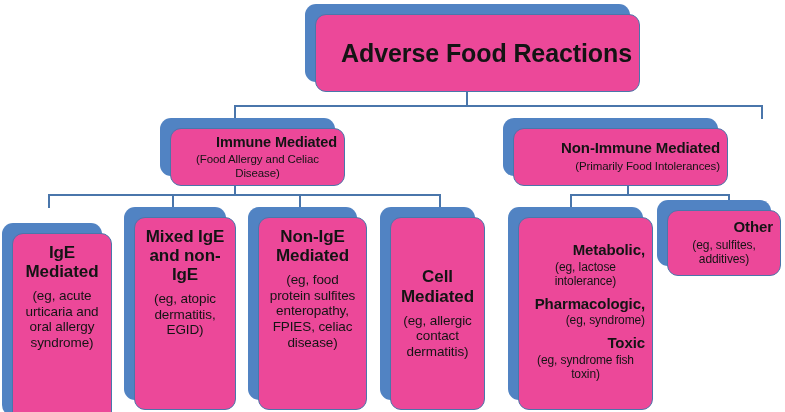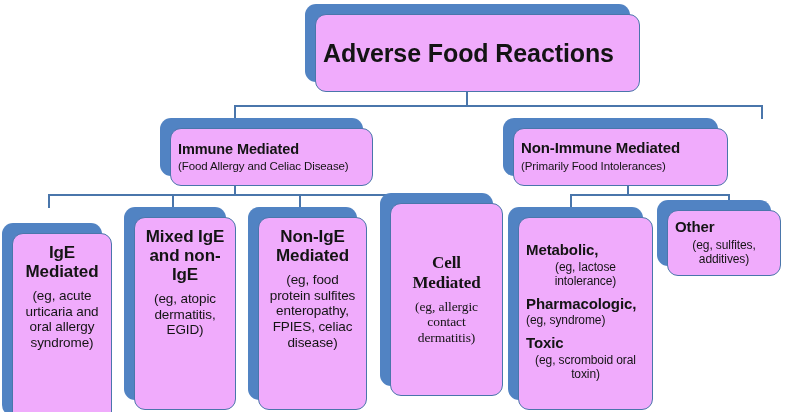--- a/index.html
+++ b/index.html
@@ -49,26 +49,26 @@
     border-radius: 11px;
   }
   
   .node .card {
     position: absolute;
     left: 10px;
     top: 10px;
     width: calc(100% - 10px);
     height: calc(100% - 10px);
     box-sizing: border-box;
-    background: #f0abfc;
+    background: #ec4899;
     border: 1.6px solid #4a76ab;
     border-radius: 11px;
     display: flex;
     flex-direction: column;
-    align-items: flex-start;
+    align-items: flex-end;
     justify-content: center;
     text-align: center;
     padding: 4px 7px;
     color: #141414;
     overflow: hidden;
   }
   .node .card.top-align { justify-content: flex-start; padding-top: 9px; }
 
   .title {
     font-weight: bold;
@@ -78,33 +78,33 @@
   .sub {
     line-height: 1.16;
     letter-spacing: -0.1px;
   }
 
   
   #node-root { left: 305px; top: 4px; width: 335px; height: 88px; }
   #node-root .title { font-size: 25px; }
 
   
-  #node-immune { left: 160px; top: 118px; width: 213px; height: 68px; }
+  #node-immune { left: 160px; top: 118px; width: 185px; height: 68px; }
   #node-immune .title { font-size: 14.5px; margin-bottom: 3px; }
   #node-immune .sub   { font-size: 11.5px; }
 
   #node-nonimmune { left: 503px; top: 118px; width: 225px; height: 68px; }
   #node-nonimmune .title { font-size: 15px; margin-bottom: 3px; }
   #node-nonimmune .sub   { font-size: 11.5px; }
 
   
   #node-ige      { left: 2px;   top: 223px; width: 110px; height: 203px; }
   #node-mixed    { left: 124px; top: 207px; width: 112px; height: 203px; }
   #node-nonige   { left: 248px; top: 207px; width: 119px; height: 203px; padding-left: 30px; }
-  #node-cell     { left: 380px; top: 193px; width: 123px; height: 203px; font-family: Liberation Serif, serif; }
+  #node-cell     { left: 380px; top: 207px; width: 105px; height: 203px; }
 
   #node-ige .title, #node-mixed .title,
   #node-nonige .title, #node-cell .title { font-size: 17px; margin-bottom: 7px; }
   #node-ige .sub, #node-mixed .sub,
   #node-nonige .sub, #node-cell .sub { font-size: 13.5px; }
 
   
   #node-metabolic { left: 508px; top: 207px; width: 145px; height: 203px; }
   #node-metabolic .card { justify-content: flex-start; padding-top: 24px; }
   #node-metabolic .title { font-size: 15px; }
@@ -200,21 +200,21 @@
   </div>
 
   <div class="node" id="node-metabolic">
     <div class="plate"></div>
     <div class="card">
       <div class="title">Metabolic,</div>
       <div class="sub">(eg, lactose intolerance)</div>
       <div class="title">Pharmacologic,</div>
       <div class="sub">(eg, syndrome)</div>
       <div class="title">Toxic</div>
-      <div class="sub last">(eg, scromboid oral toxin)</div>
+      <div class="sub last">(eg, syndrome fish toxin)</div>
     </div>
   </div>
 
   <div class="node" id="node-other">
     <div class="plate"></div>
     <div class="card">
       <div class="title">Other</div>
       <div class="sub">(eg, sulfites, additives)</div>
     </div>
   </div>

